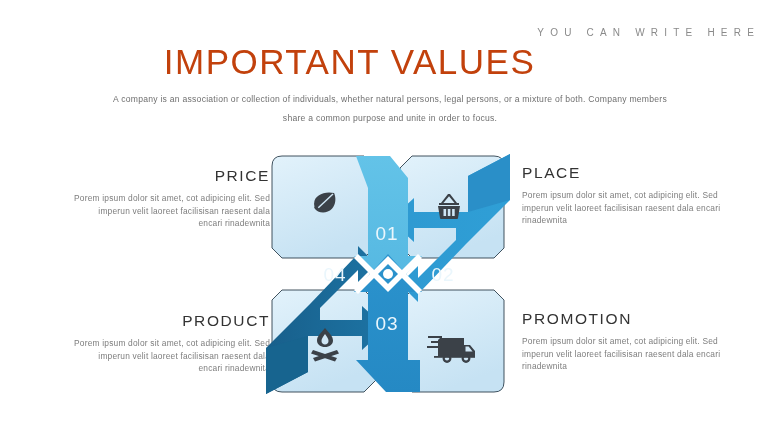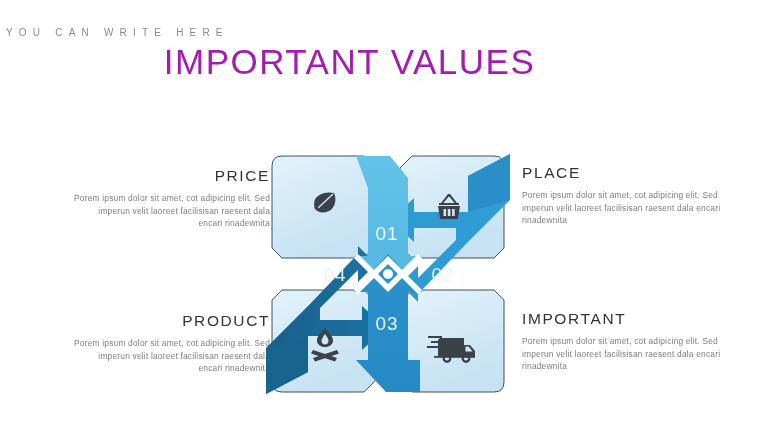--- a/index.html
+++ b/index.html
@@ -18,37 +18,37 @@
     height: 428px;
     background: #ffffff;
   }
 
   
   .eyebrow {
     position: absolute;
     top: 27px;
     left: 0;
     width: 760px;
-    text-align: left;
+    text-align: right;
     font-size: 10px;
     letter-spacing: 6.2px;
     color: #8a8a8a;
     font-weight: 400;
     text-indent: 6px;
   }
 
   .title {
     position: absolute;
     top: 42px;
     left: 0;
     width: 699px;
     text-align: center;
     font-size: 35px;
     letter-spacing: 1.5px;
-    color: #a21caf;
+    color: #c2410c;
     font-weight: 400;
   }
 
   .intro {
     position: absolute;
     top: 90px;
     left: 110px;
     width: 560px;
     text-align: center;
     font-size: 8.6px;
@@ -95,38 +95,39 @@
 </style>
 </head>
 <body>
 
 <div class="slide">
 
   <div class="eyebrow">YOU CAN WRITE HERE</div>
 
   <h1 class="title">IMPORTANT VALUES</h1>
 
+  <p class="intro">A company is an association or collection of individuals, whether natural persons, legal persons, or a mixture of both. Company members share a common purpose and unite in order to focus.</p>
 
   <div class="block block-left" id="blk-price">
     <div class="block-heading">PRICE</div>
     <div class="block-body">Porem ipsum dolor sit amet, cot adipicing elit. Sed imperun velit laoreet facilisisan raesent dala encari rinadewnita</div>
   </div>
 
   <div class="block block-left" id="blk-product">
     <div class="block-heading">PRODUCT</div>
     <div class="block-body">Porem ipsum dolor sit amet, cot adipicing elit. Sed imperun velit laoreet facilisisan raesent dala encari rinadewnita</div>
   </div>
 
   <div class="block block-right" id="blk-place">
     <div class="block-heading">PLACE</div>
     <div class="block-body">Porem ipsum dolor sit amet, cot adipicing elit. Sed imperun velit laoreet facilisisan raesent dala encari rinadewnita</div>
   </div>
 
   <div class="block block-right" id="blk-promotion">
-    <div class="block-heading">IMPORTANT</div>
+    <div class="block-heading">PROMOTION</div>
     <div class="block-body">Porem ipsum dolor sit amet, cot adipicing elit. Sed imperun velit laoreet facilisisan raesent dala encari rinadewnita</div>
   </div>
 
   <div class="diagram">
     <svg width="260" height="252" viewBox="0 0 260 252" xmlns="http://www.w3.org/2000/svg">
 
       <defs>
 
         <linearGradient id="petalGrad" x1="0" y1="0" x2="0.4" y2="1">
           <stop offset="0%" stop-color="#e2f2fb"></stop>

